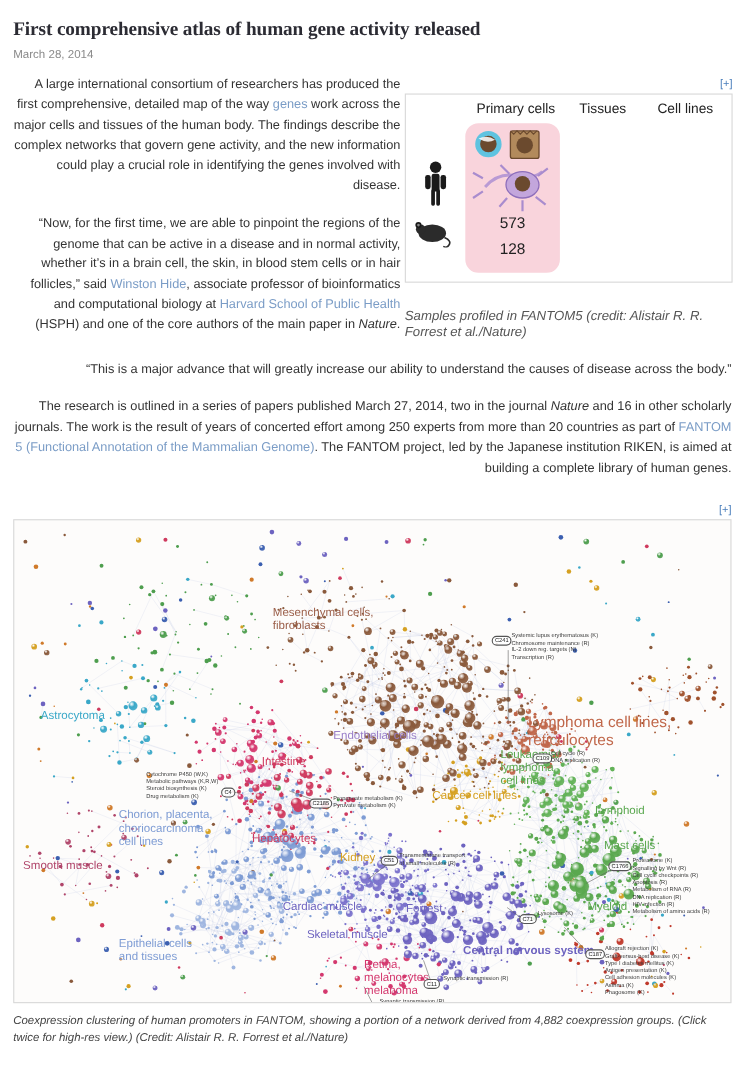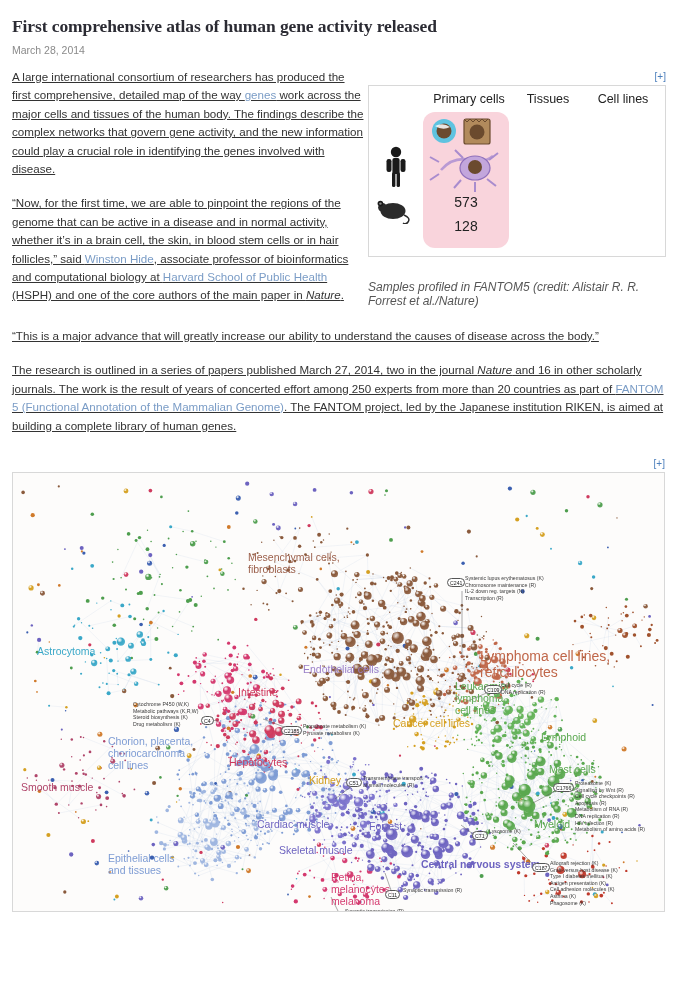--- a/index.html
+++ b/index.html
@@ -15,21 +15,21 @@
     font-family:"Liberation Serif", serif;
     font-size:17.5px;font-weight:bold;color:#2b2b33;
     margin:2px 0 0 0;letter-spacing:-0.1px;line-height:1.2;
   }
   .date{font-size:10.5px;color:#8a8a8a;margin:7px 0 12px 0;}
 
   
   .col-left{width:352px;float:left;}
   p.body{
     font-size:11.6px;line-height:18.4px;color:#333;
-    margin:0 0 16px 0;text-align:left;text-decoration:underline;
+    margin:0 0 16px 0;text-align:right;
   }
   a.lnk{color:#7a9cc6;text-decoration:none;}
   .ital{font-style:italic;}
 
   
   .fig-right{
     position:absolute;left:368px;top:72px;width:298px;
   }
   .plus{
     text-align:right;font-size:10px;color:#4a7ebb;
@@ -2786,15 +2786,16 @@
 Calcium regulation in the cardiac cell (W)
 Integration of energy metabolism (R)
 Transmembrane transport of small molecules (R)</div>
           <div class="cid" style="left: 188px; top: 243px;">C4</div>
           <div class="ann" style="left: 120px; top: 228px;">Cytochrome P450 (W,K)
 Metabolic pathways (K,R,W)
 Steroid biosynthesis (K)
 Drug metabolism (K)</div>
         </div>
     </div>
+    <div class="net-cap">Coexpression clustering of human promoters in FANTOM, showing a portion of a network derived from 4,882 coexpression groups. (Click twice for high-res view.) (Credit: Alistair R. R. Forrest et al./Nature)</div>
   </div>
 
 </div>
 
 </body></html>

